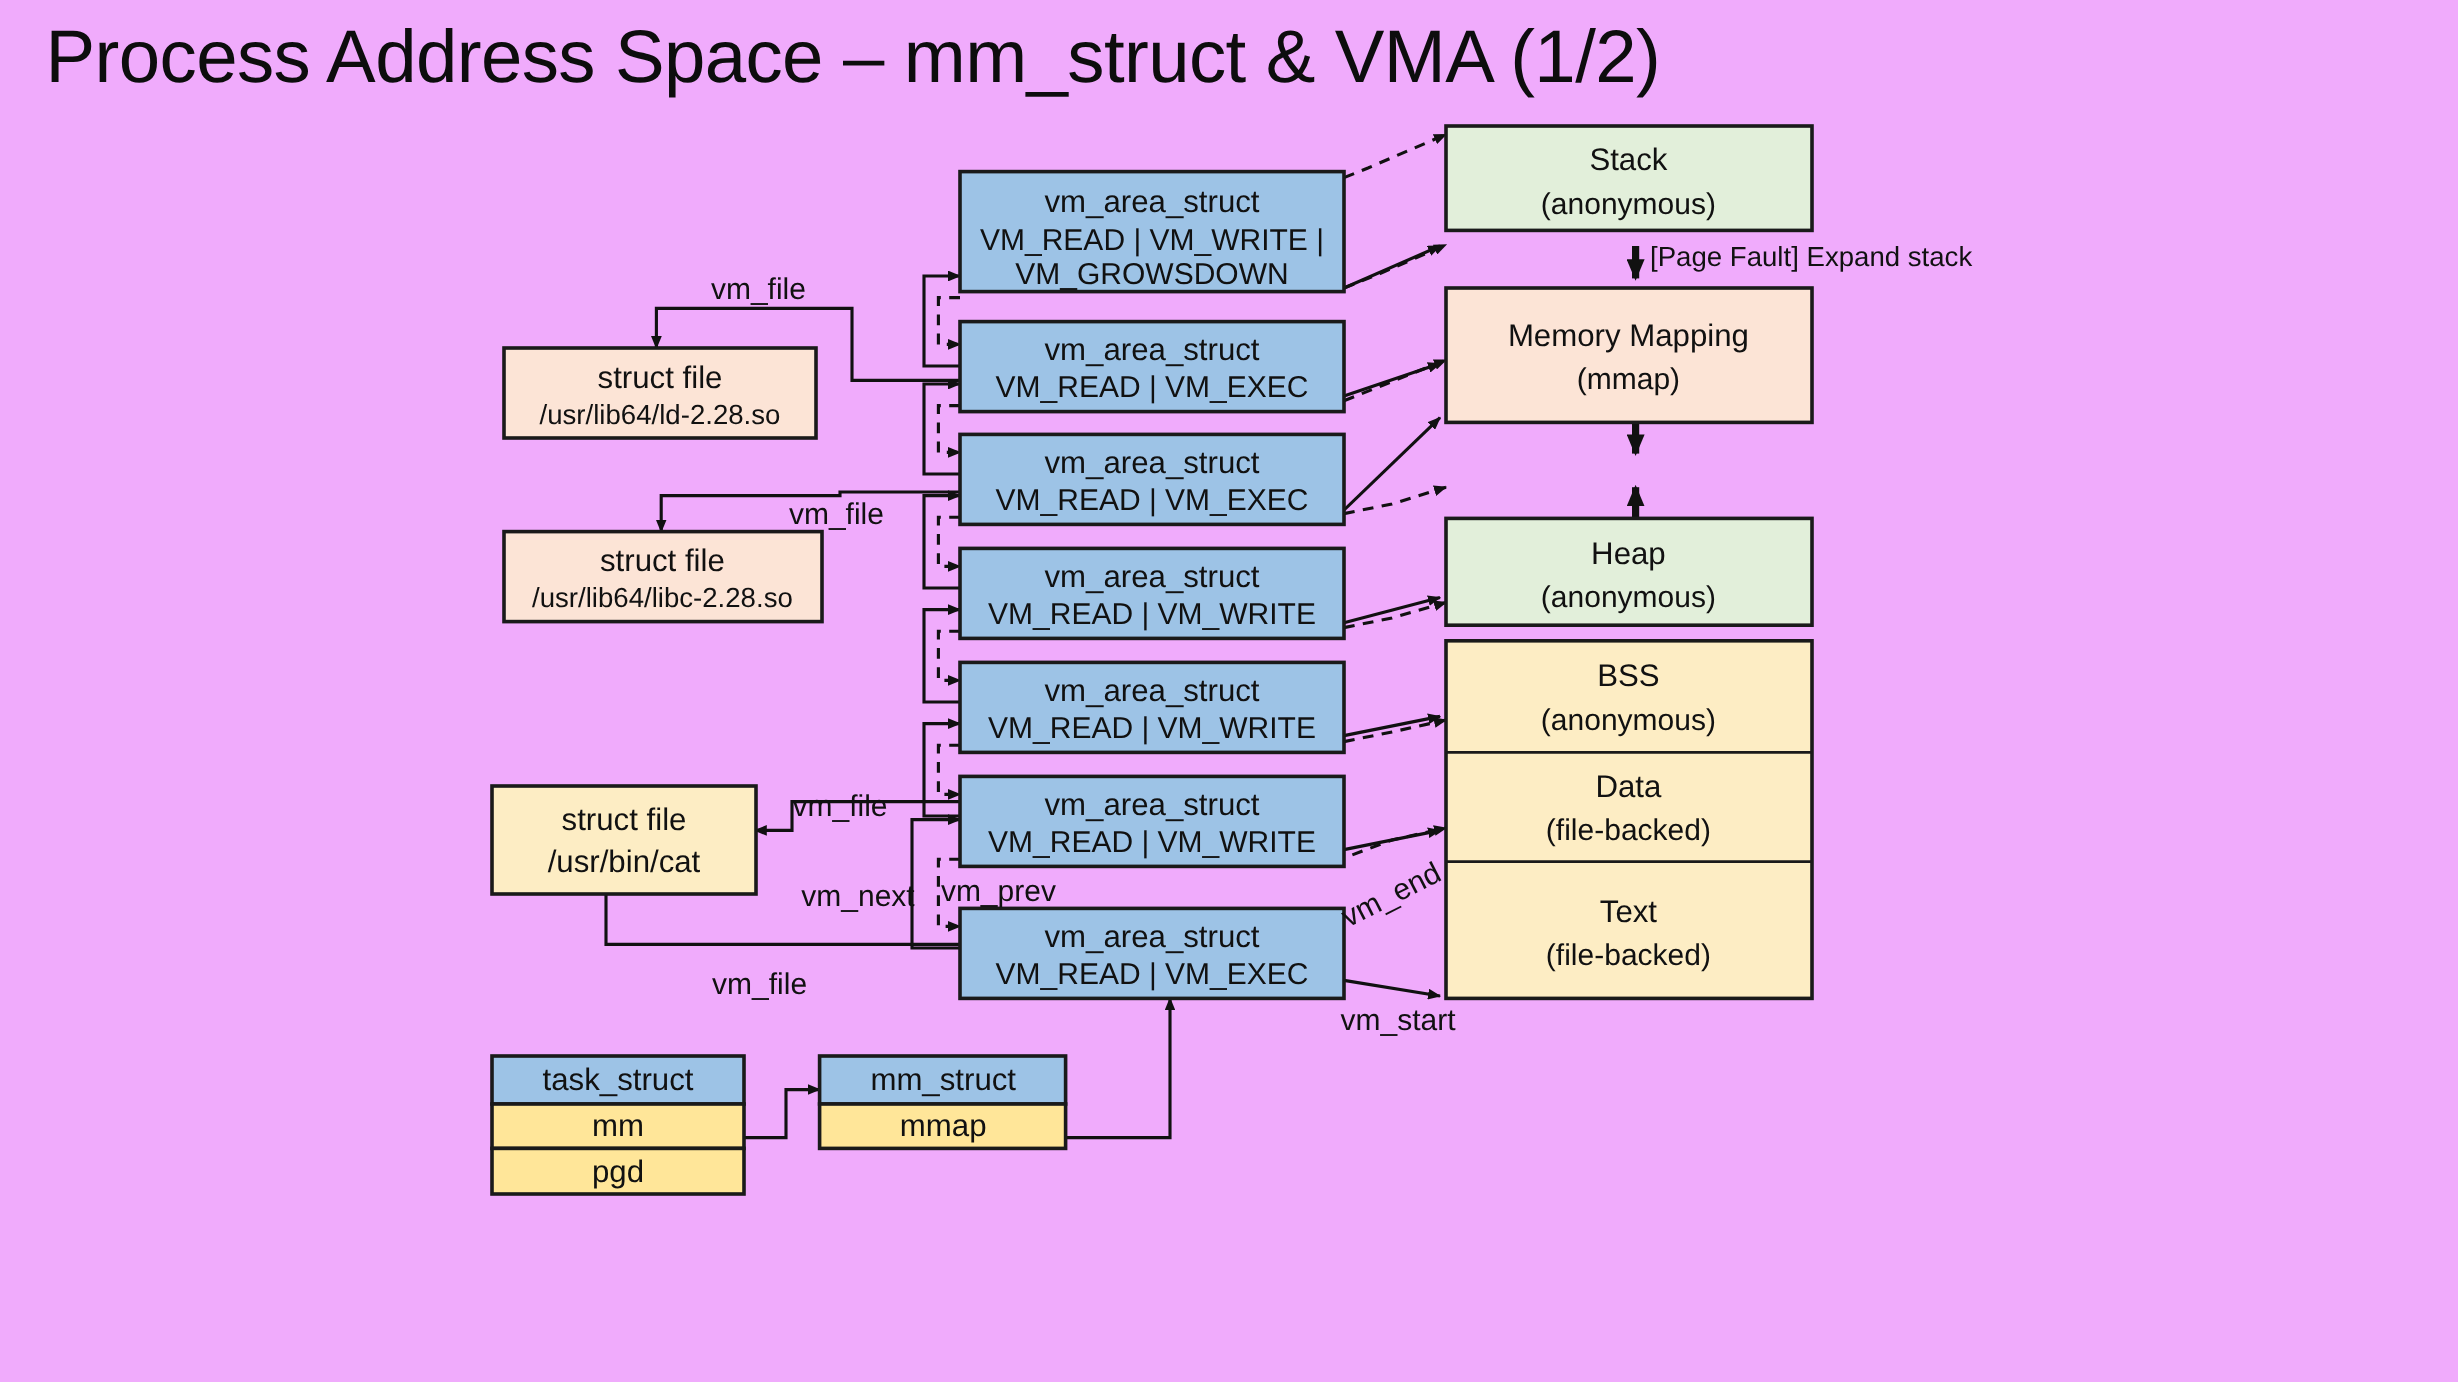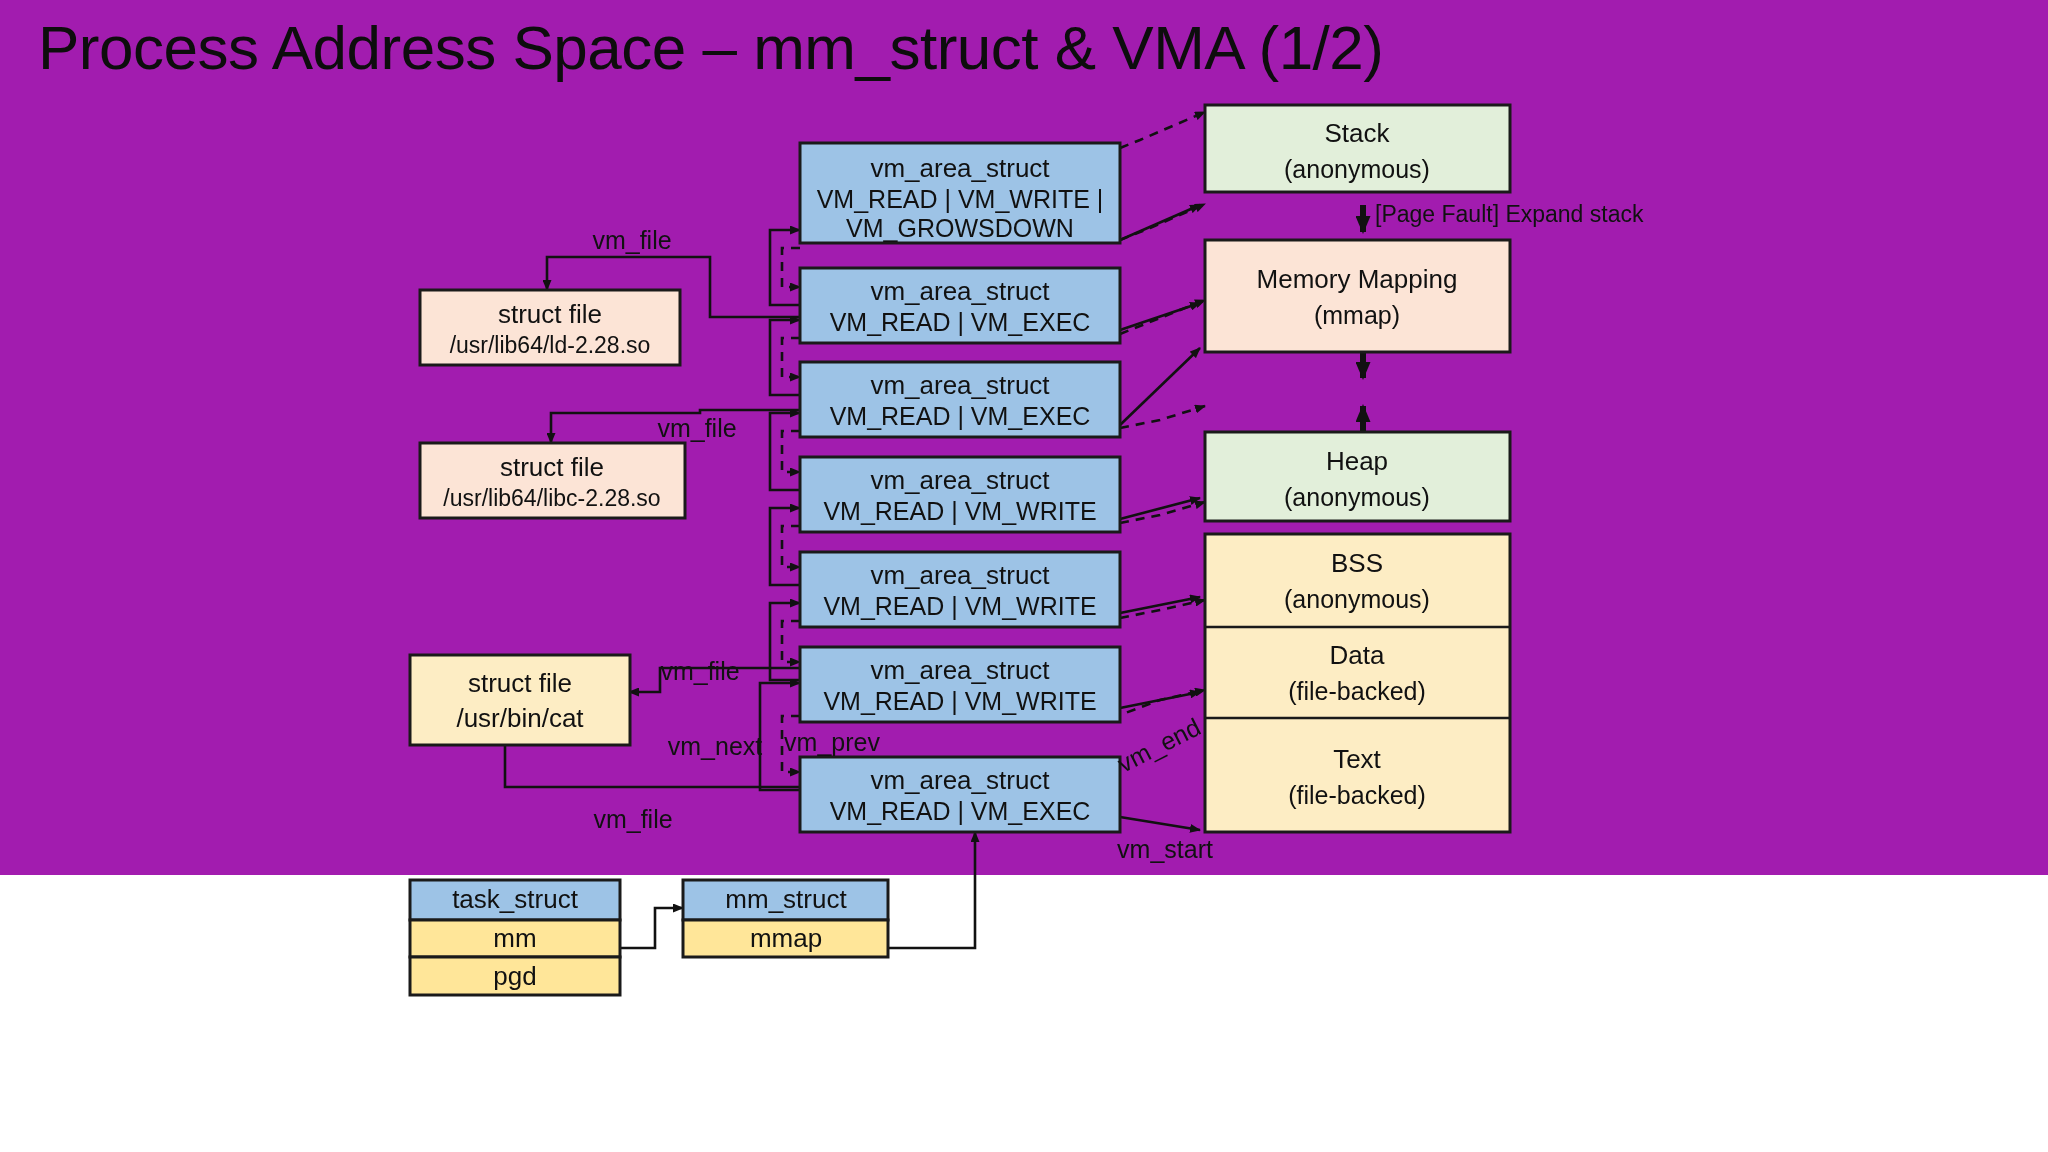--- a/index.html
+++ b/index.html
@@ -1,17 +1,17 @@
 <!DOCTYPE html>
 <html><head>
 <meta charset="utf-8">
 <style>
   html,body{margin:0;padding:0;background:#ffffff;}
   body{width:2048px;height:1152px;font-family:"Liberation Sans",sans-serif;color:#000;overflow:hidden;}
-  #stage{position:relative;width:2048px;height:875px;background:#a21caf;}
+  #stage{position:relative;width:2048px;height:1152px;background:#f0abfc;}
   #title{
     position:absolute;left:38px;top:12px;
     font-size:62px;font-weight:400;letter-spacing:-0.5px;
     color:#0d0d0d;white-space:nowrap;
     font-family:"Liberation Sans",sans-serif;
   }
   svg#diagram{position:absolute;left:0;top:0;width:2048px;height:1152px;}
   .bx{stroke:#1a1a1a;stroke-width:3;}
   .bx-thin{stroke:#1a1a1a;stroke-width:2.4;}
   .lbl{font-family:"Liberation Sans",sans-serif;font-size:25px;fill:#111;}

